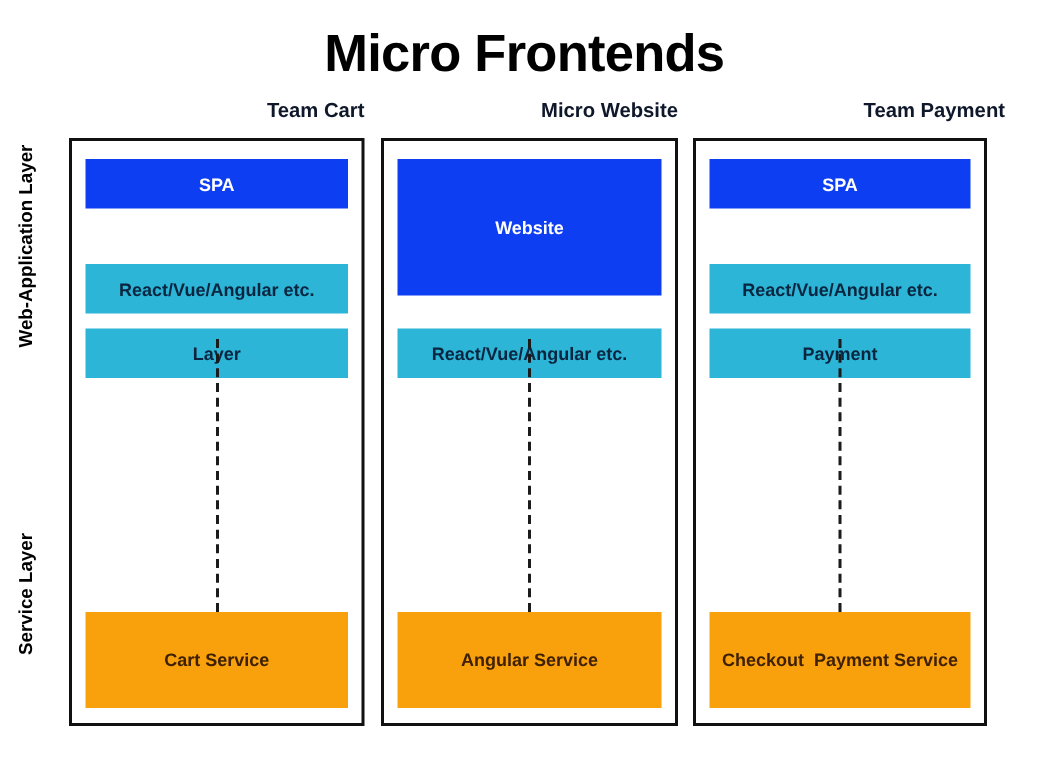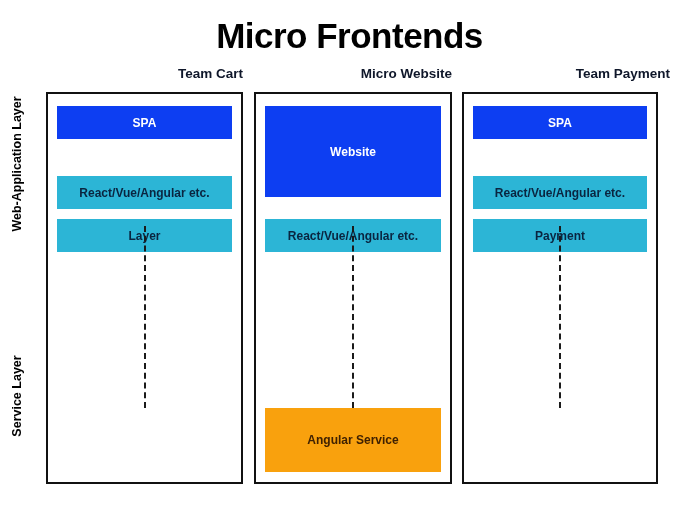--- a/index.html
+++ b/index.html
@@ -113,20 +113,23 @@
   <div class="box blue row1">
     <span class="lbl">SPA</span>
   </div>
   <div class="box cyan row2">
     <span class="lbl">React/Vue/Angular etc.</span>
   </div>
   <div class="box cyan row3">
     <span class="lbl">Layer</span>
   </div>
   <div class="connector"></div>
+  <div class="box orange service-box">
+    <span class="lbl">Cart Service</span>
+  </div>
 </div>
 
 <div class="panel c2">
   <div class="box blue tall">
     <span class="lbl">Website</span>
   </div>
   <div class="box cyan row3">
     <span class="lbl">React/Vue/Angular etc.</span>
   </div>
   <div class="connector"></div>
@@ -139,13 +142,16 @@
   <div class="box blue row1">
     <span class="lbl">SPA</span>
   </div>
   <div class="box cyan row2">
     <span class="lbl">React/Vue/Angular etc.</span>
   </div>
   <div class="box cyan row3">
     <span class="lbl">Payment</span>
   </div>
   <div class="connector"></div>
+  <div class="box orange service-box">
+    <span class="lbl">Checkout  Payment Service</span>
+  </div>
 </div>
 
 </body></html>

